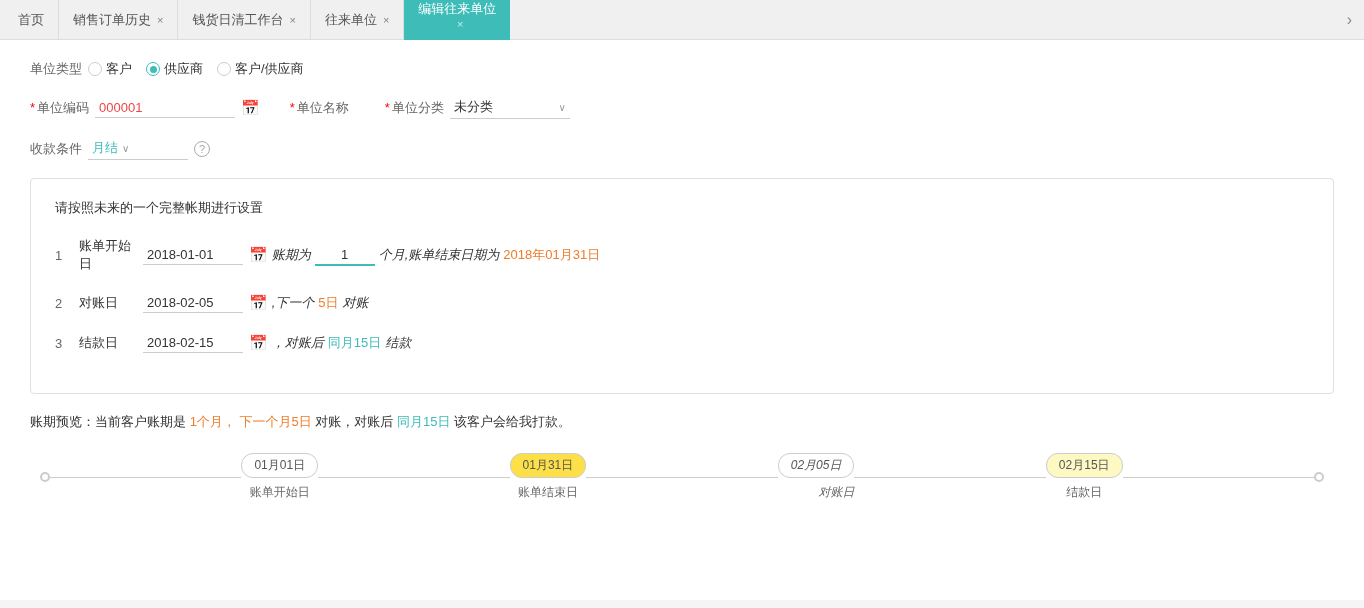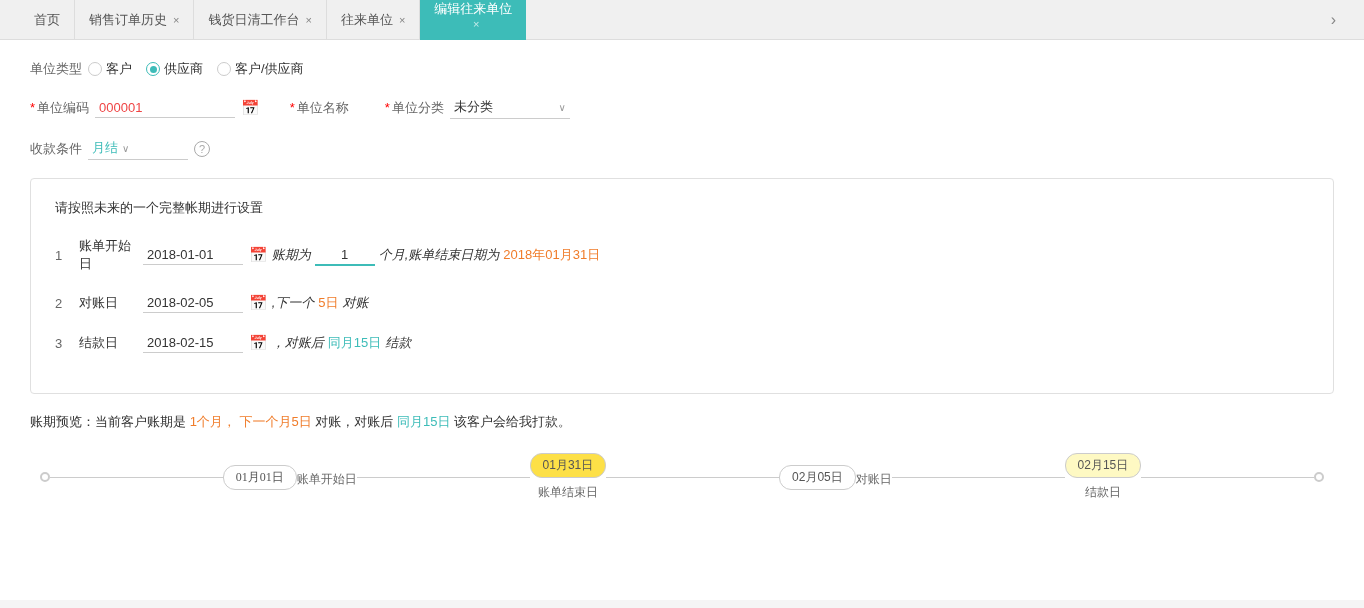--- a/index.html
+++ b/index.html
@@ -1,21 +1,21 @@
 <!DOCTYPE html>
 <html><head>
   <meta charset="utf-8">
   <style>
     * { box-sizing: border-box; margin: 0; padding: 0; }
     body { font-family: 'Microsoft YaHei', Arial, sans-serif; font-size: 13px; color: #333; background: #f5f5f5; }
 
     
     .tabs-bar {
       display: flex; align-items: center; background: #f0f0f0; border-bottom: 1px solid #ddd;
-      height: 40px; padding: 0 20px;
+      height: 40px; padding: 0 4px;
     }
     .tab {
       display: flex; align-items: center; height: 40px; padding: 0 14px;
       cursor: pointer; font-size: 13px; color: #555; white-space: nowrap;
       border-right: 1px solid #ddd; position: relative;
     }
     .tab.active {
       background: #3dbcb8; color: #fff; border-right: none; flex-direction: column;
     }
     .tab .close-btn {
@@ -231,33 +231,33 @@
     <span class="highlight-teal">同月15日</span>
     <span>该客户会给我打款。</span>
   </div>
 
   <div style="display:flex; align-items:center; padding: 0 10px;">
 
     <div style="width:10px;height:10px;border-radius:50%;border:2px solid #ccc;background:#fff;flex-shrink:0;margin-top:0;"></div>
 
     <div style="flex:1;height:1px;background:#ccc;"></div>
 
-    <div style="display:flex;align-items:flex-start;font-family:Liberation Serif, serif;">
+    <div style="display:flex;flex-direction:column;align-items:center;">
       <div style="border:1px solid #ccc;border-radius:12px;background:#fff;padding:3px 12px;font-size:12px;color:#555;">01月01日</div>
       <div style="font-size:12px;color:#666;margin-top:6px;">账单开始日</div>
     </div>
     <div style="flex:1;height:1px;background:#ccc;"></div>
 
     <div style="display:flex;flex-direction:column;align-items:center;">
       <div style="border:1px solid #ccc;border-radius:12px;background:#fde047;padding:3px 12px;font-size:12px;color:#555;">01月31日</div>
       <div style="font-size:12px;color:#666;margin-top:6px;">账单结束日</div>
     </div>
     <div style="flex:1;height:1px;background:#ccc;"></div>
 
-    <div style="display:flex;align-items:flex-start;">
+    <div style="display:flex;flex-direction:column;align-items:flex-end;font-style:italic;">
       <div style="border:1px solid #ccc;border-radius:12px;background:#fff;padding:3px 12px;font-size:12px;color:#555;">02月05日</div>
       <div style="font-size:12px;color:#666;margin-top:6px;">对账日</div>
     </div>
     <div style="flex:1;height:1px;background:#ccc;"></div>
 
     <div style="display:flex;flex-direction:column;align-items:center;">
       <div style="border:1px solid #ccc;border-radius:12px;background:#fef9c3;padding:3px 12px;font-size:12px;color:#555;">02月15日</div>
       <div style="font-size:12px;color:#666;margin-top:6px;">结款日</div>
     </div>
 

